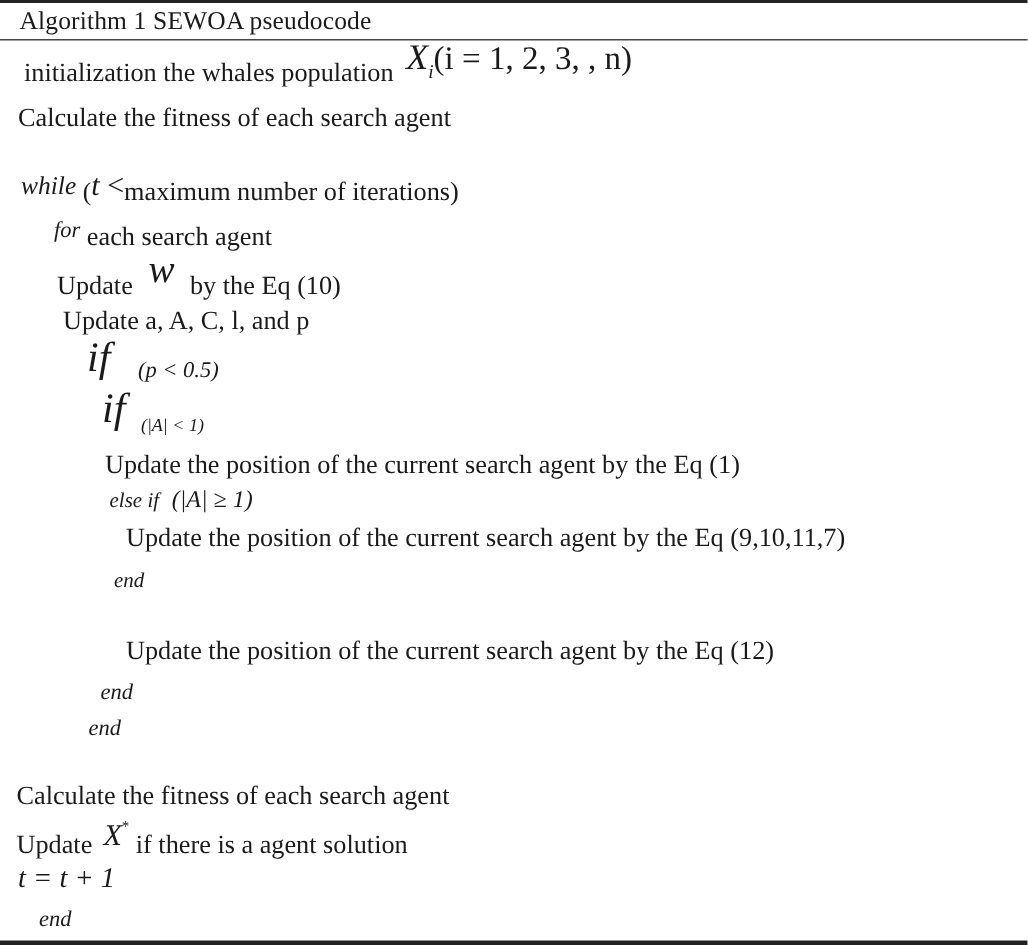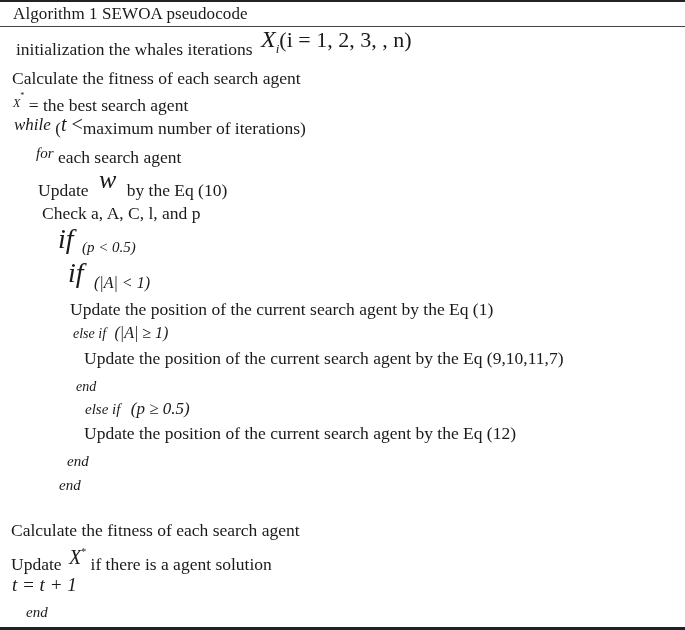--- a/index.html
+++ b/index.html
@@ -60,83 +60,76 @@
   </style>
 </head>
 <body>
 
 <div class="algo-box">
   <div class="rule-top"></div>
   <div class="title">Algorithm 1 SEWOA pseudocode</div>
   <div class="rule-mid"></div>
 
   <div class="line" style="left:16px; top:36px;">
-    <span>initialization the whales iterations</span>
+    <span>initialization the whales population</span>
     <span class="it" style="font-size:24px; position:relative; top:-8px; margin-left:4px;">X</span><span class="it" style="font-size:13px; position:relative; top:-2px;">i</span><span style="font-size:22px; position:relative; top:-8px;margin-top:43px;">(i = 1, 2, 3,     , n)</span>
   </div>
 
   <div class="line" style="left:12px; top:67px;">
     <span>Calculate the fitness of each search agent</span>
   </div>
 
-  <div class="line" style="left:13px; top:91px;">
-    <span class="it" style="font-size:12px; position:relative; top:-4px;">X</span><sup style="font-size:8px; position:relative; top:-6px;">*</sup><span> = the best search agent</span>
-  </div>
 
   <div class="line" style="left:14px; top:116px;">
     <span class="it" style="font-size:17px; position:relative; top:-4px;">while</span>
     <span style="font-size:17px;">(</span><span class="it" style="font-size:20px; position:relative; top:-3px;">t</span><span style="font-size:20px; position:relative; top:-3px;"> &lt;</span><span>maximum number of iterations)</span>
   </div>
 
   <div class="line" style="left:36px; top:146px;">
     <span class="it" style="font-size:15px; position:relative; top:-5px;">for</span>
     <span>each search agent</span>
   </div>
 
   <div class="line" style="left:38px; top:177px;">
     <span>Update</span>
     <span class="it" style="font-size:26px; position:relative; top:-8px; margin:0 6px;">w</span>
     <span>by the Eq (10)</span>
   </div>
 
   <div class="line" style="left:42px; top:202px;">
-    <span>Check a, A, C, l, and p</span>
+    <span>Update a, A, C, l, and p</span>
   </div>
 
   <div class="line" style="left:58px; top:232px;">
     <span class="it" style="font-size:28px; position:relative; top:-4px;">if</span>
-    <span class="it" style="font-size:15px; margin-left:4px;">(p &lt; 0.5)</span>
+    <span class="it" style="font-size:15px; margin-left:14px;">(p &lt; 0.5)</span>
   </div>
 
   <div class="line" style="left:68px; top:268px;">
     <span class="it" style="font-size:28px; position:relative; top:-6px;">if</span>
-    <span class="it" style="font-size:16px; margin-left:6px;">(|A| &lt; 1)</span>
+    <span class="it" style="font-size:12px; margin-left:6px;">(|A| &lt; 1)</span>
   </div>
 
   <div class="line" style="left:70px; top:298px;">
     <span>Update the position of the current search agent by the Eq (1)</span>
   </div>
 
   <div class="line" style="left:73px; top:321px;">
     <span class="it" style="font-size:14px;">else if</span>
     <span class="it" style="font-size:16px; margin-left:4px;">(|A| ≥ 1)</span>
   </div>
 
   <div class="line" style="left:84px; top:347px;">
     <span>Update the position of the current search agent by the Eq (9,10,11,7)</span>
   </div>
 
   <div class="line" style="left:76px; top:374px;">
     <span class="it" style="font-size:14px;">end</span>
   </div>
 
-  <div class="line" style="left:85px; top:397px;">
-    <span class="it" style="font-size:15px;">else if</span>
-    <span class="it" style="font-size:17px; margin-left:6px;">(p ≥ 0.5)</span>
-  </div>
 
   <div class="line" style="left:84px; top:422px;">
     <span>Update the position of the current search agent by the Eq (12)</span>
   </div>
 
   <div class="line" style="left:67px; top:449px;">
     <span class="it" style="font-size:15px;">end</span>
   </div>
 
   <div class="line" style="left:59px; top:473px;">

